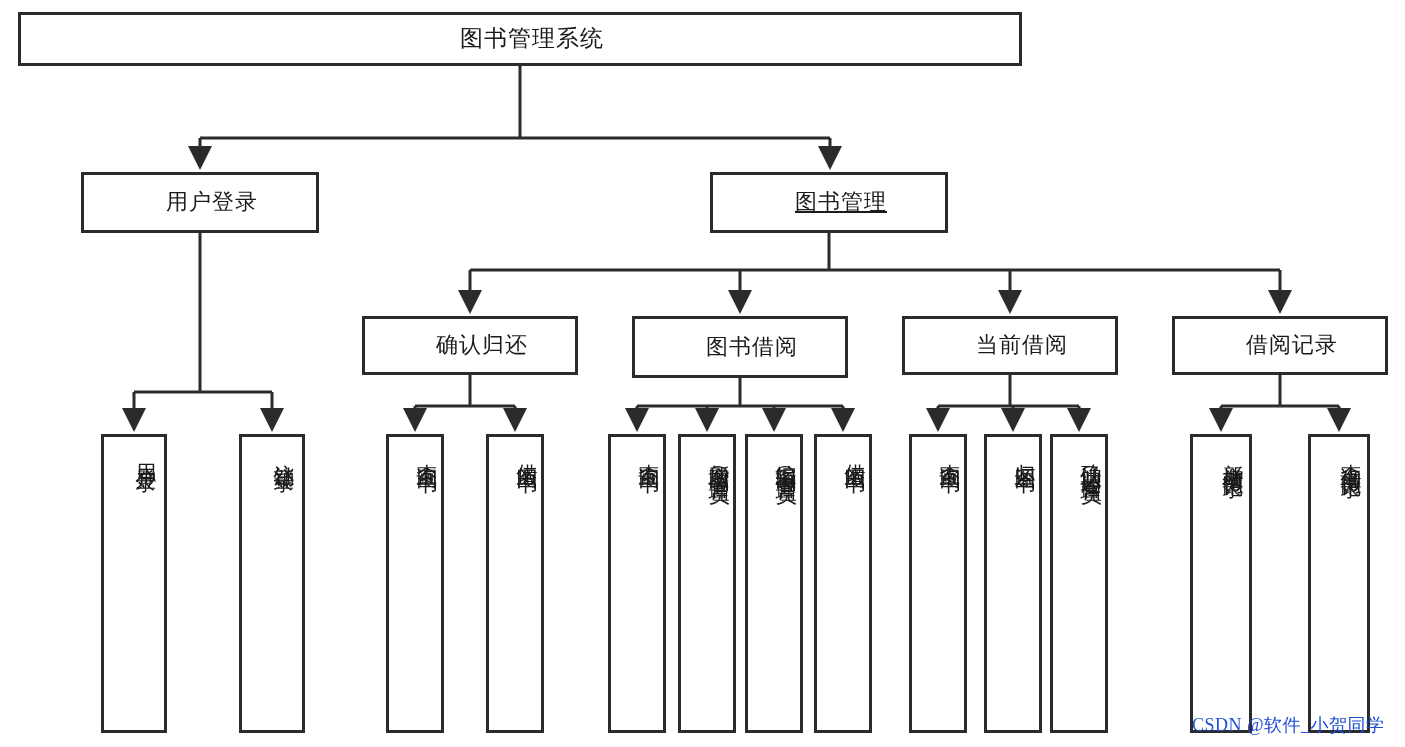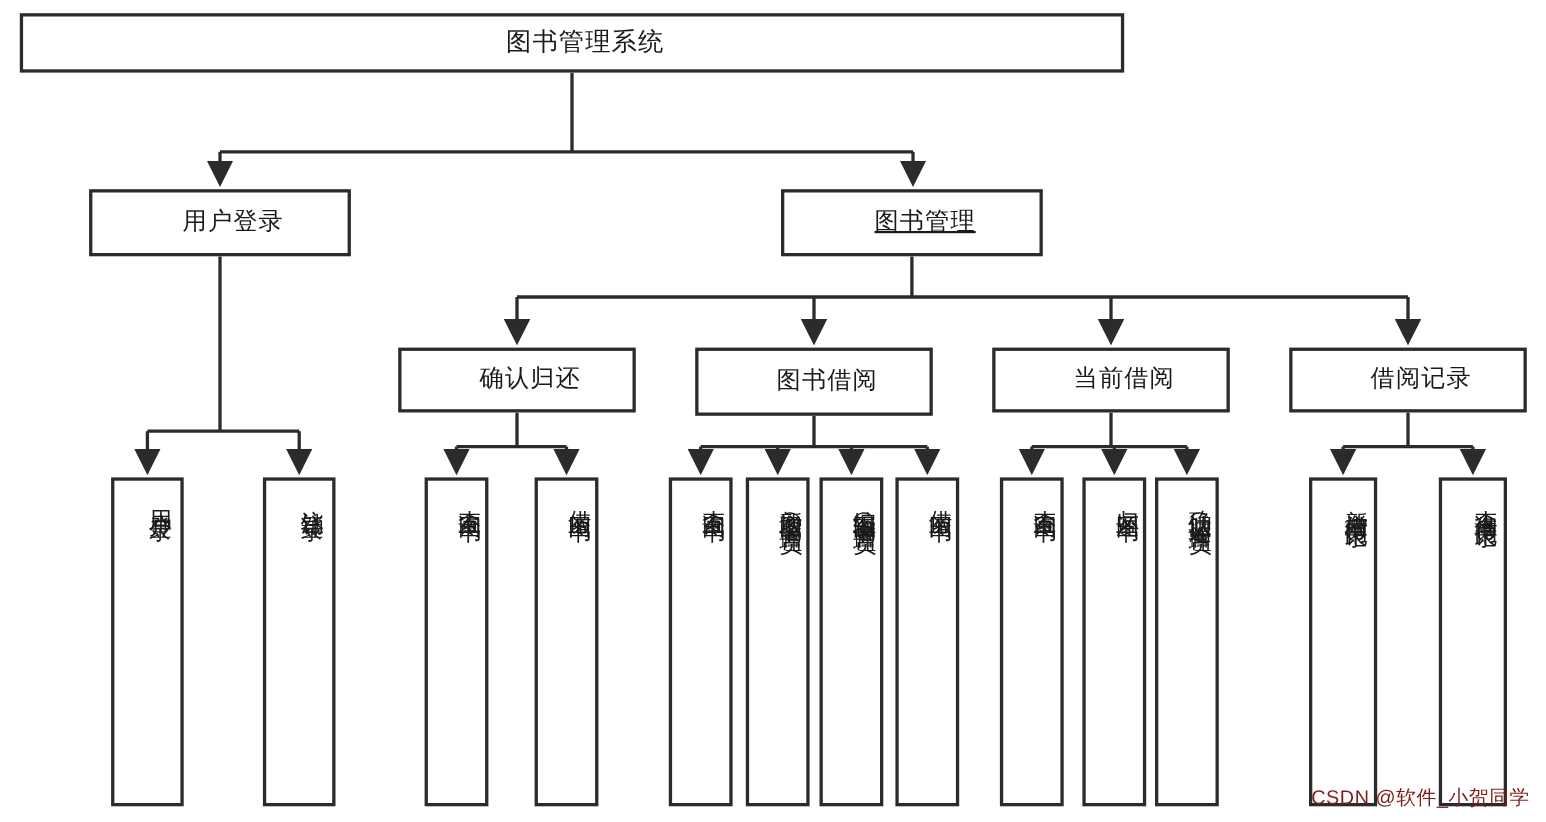--- a/index.html
+++ b/index.html
@@ -55,24 +55,24 @@
     letter-spacing: 3px;
     line-height: 1.05;
     white-space: nowrap;
     display: block;
   }
   .watermark {
     position: absolute;
     left: 1192px;
     top: 713px;
     font-size: 18px;
-    color: #7f1d1d;
+    color: #1d4ed8;
     letter-spacing: 0.5px;
     white-space: nowrap;
-    font-family: Liberation Sans, sans-serif;
+    font-family: Liberation Serif, serif;
     text-align: center;
   }
 </style>
 </head>
 <body>
 
 <div id="canvas">
 
   <svg id="edges" viewBox="0 0 1405 747" xmlns="http://www.w3.org/2000/svg">
     <defs>

